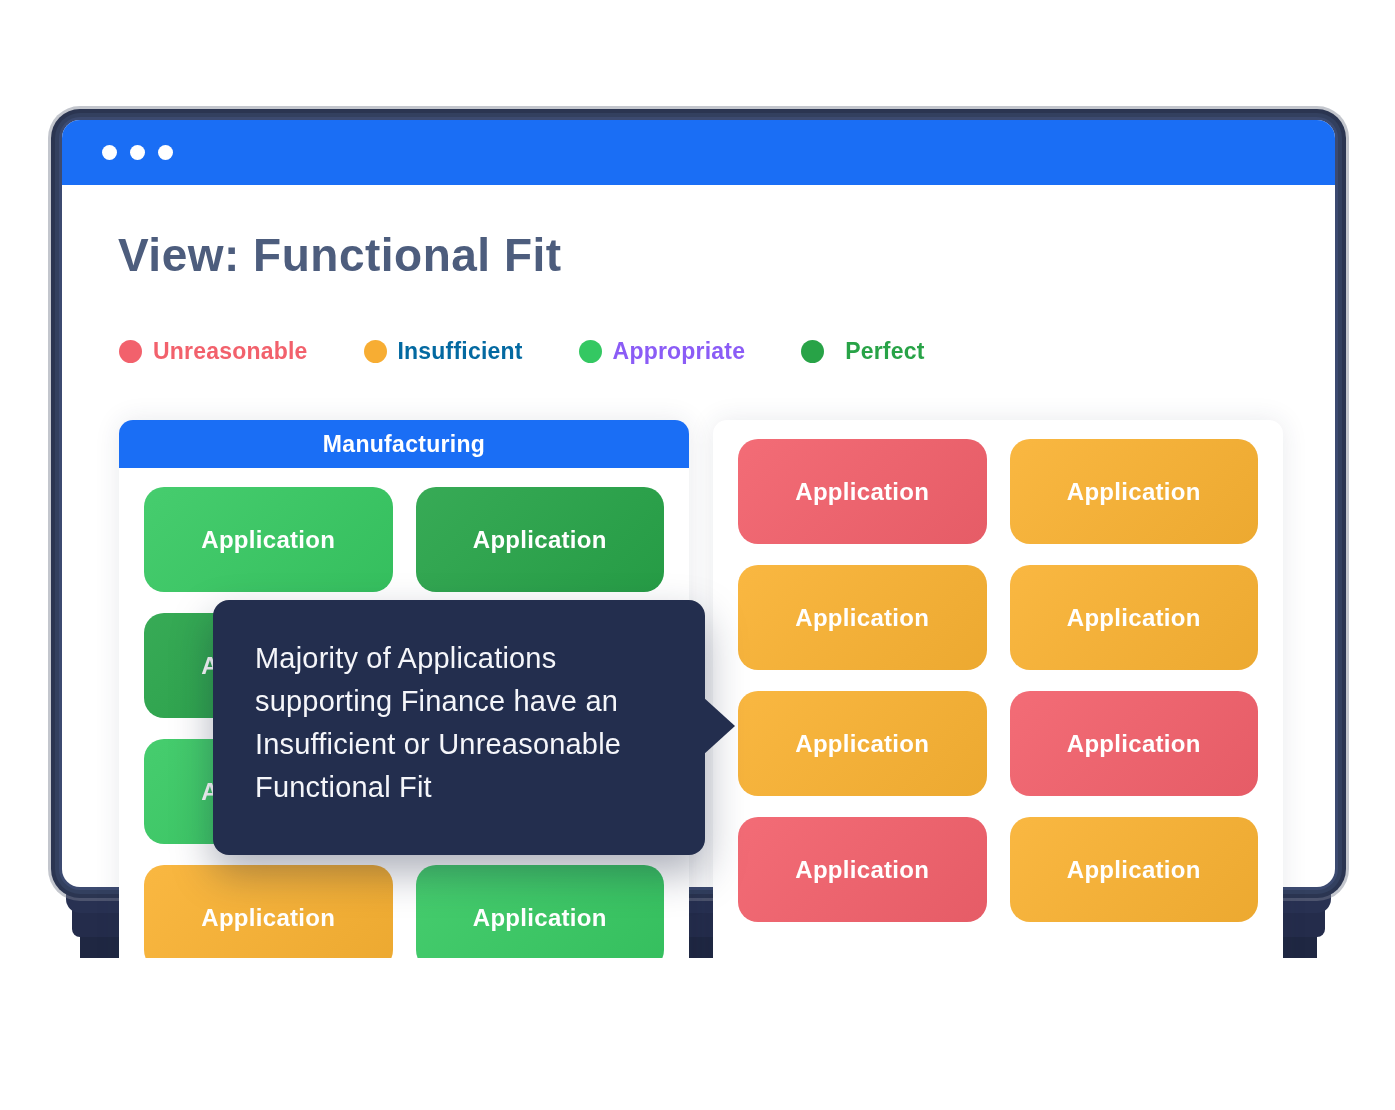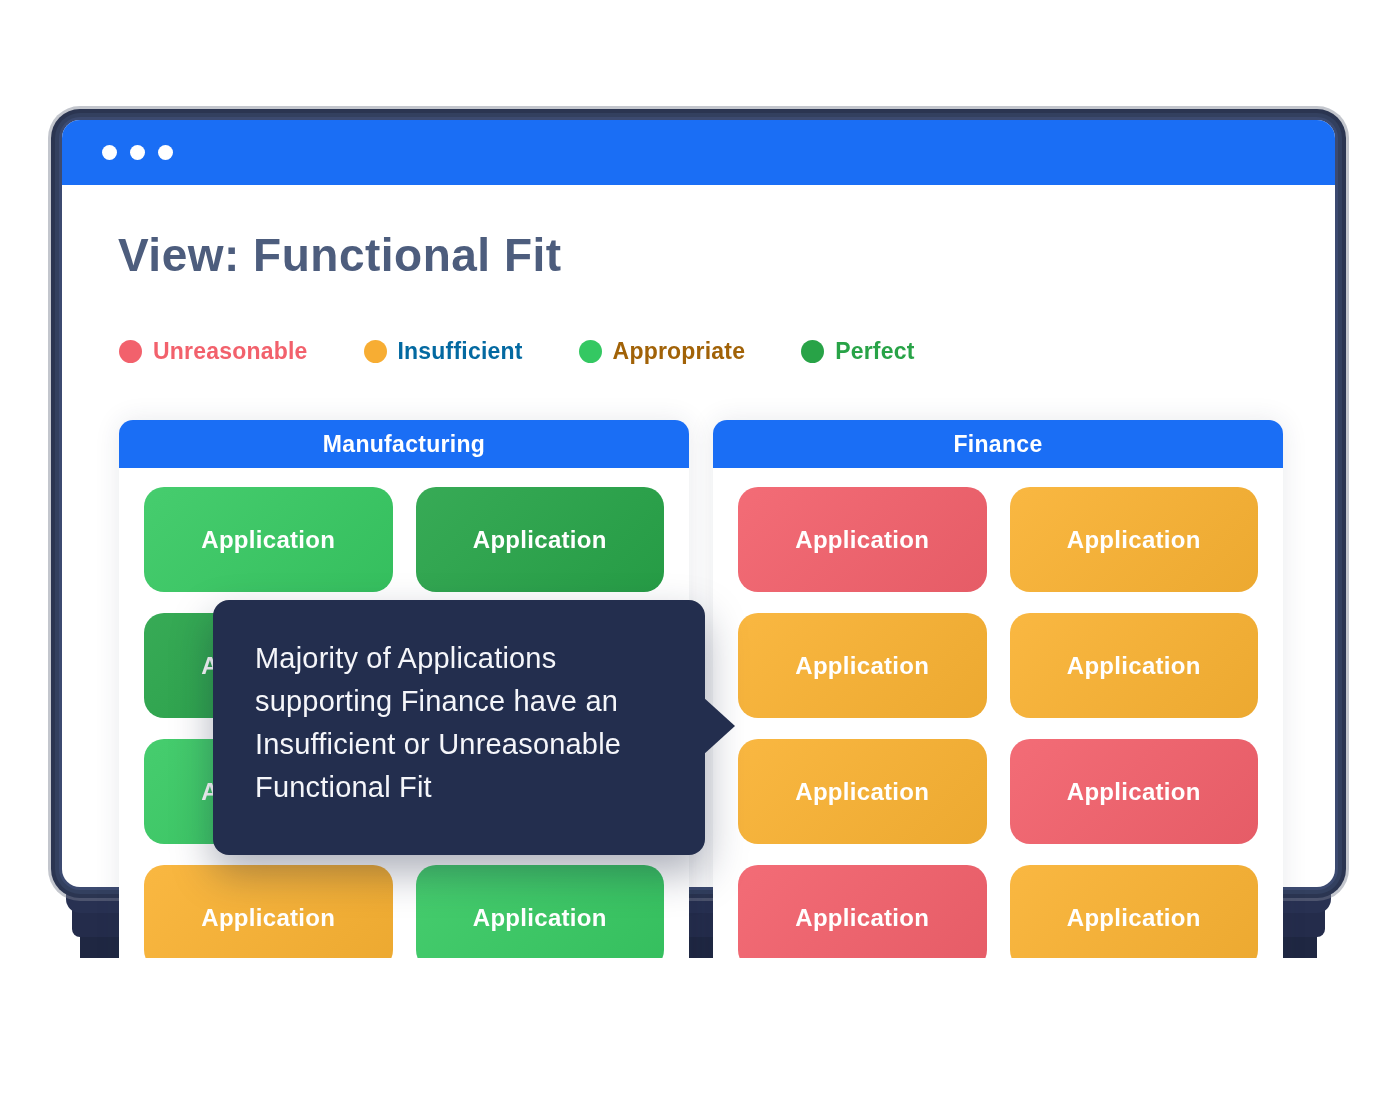--- a/index.html
+++ b/index.html
@@ -79,44 +79,43 @@
     <div class="legend-item">
       <span class="ldot" style="background-color: rgb(242, 97, 108);"></span>
       <span class="llabel" style="color: rgb(242, 97, 108);">Unreasonable</span>
     </div>
     <div class="legend-item">
       <span class="ldot" style="background-color: rgb(247, 173, 51);"></span>
       <span class="llabel" style="color: #0369a1;">Insufficient</span>
     </div>
     <div class="legend-item">
       <span class="ldot" style="background-color: rgb(52, 200, 98);"></span>
-      <span class="llabel" style="color: #a16207;">Appropriate</span>
+      <span class="llabel" style="color: #8b5cf6;">Appropriate</span>
     </div>
     <div class="legend-item">
       <span class="ldot" style="background-color: rgb(40, 163, 71);"></span>
-      <span class="llabel" style="color: rgb(40, 163, 71);">Perfect</span>
+      <span class="llabel" style="color: rgb(40, 163, 71); margin-left: 10px;">Perfect</span>
     </div>
   </div>
 
   <section class="panel panel-a">
     <header class="panel-header" style="background-color: rgb(26, 110, 245);">Manufacturing</header>
     <div class="cards">
       <div class="card" style="background-color: rgb(56, 201, 99);">Application</div>
       <div class="card" style="background-color: rgb(40, 164, 73);">Application</div>
       <div class="card" style="background-color: rgb(40, 164, 73);">Application</div>
       <div class="card" style="background-color: rgb(56, 201, 99);">Application</div>
       <div class="card" style="background-color: rgb(56, 201, 99);">Application</div>
       <div class="card" style="background-color: rgb(56, 201, 99);">Application</div>
       <div class="card" style="background-color: rgb(249, 178, 51);">Application</div>
       <div class="card" style="background-color: rgb(56, 201, 99);">Application</div>
     </div>
   </section>
 
   <section class="panel panel-b">
-    <header class="panel-header" style="background-color: rgb(26, 110, 245);">Finance</header>
     <div class="cards">
       <div class="card" style="background-color: rgb(242, 97, 108);">Application</div>
       <div class="card" style="background-color: rgb(249, 178, 51);">Application</div>
       <div class="card" style="background-color: rgb(249, 178, 51);">Application</div>
       <div class="card" style="background-color: rgb(249, 178, 51);">Application</div>
       <div class="card" style="background-color: rgb(249, 178, 51);">Application</div>
       <div class="card" style="background-color: rgb(242, 97, 108);">Application</div>
       <div class="card" style="background-color: rgb(242, 97, 108);">Application</div>
       <div class="card" style="background-color: rgb(249, 178, 51);">Application</div>
     </div>

